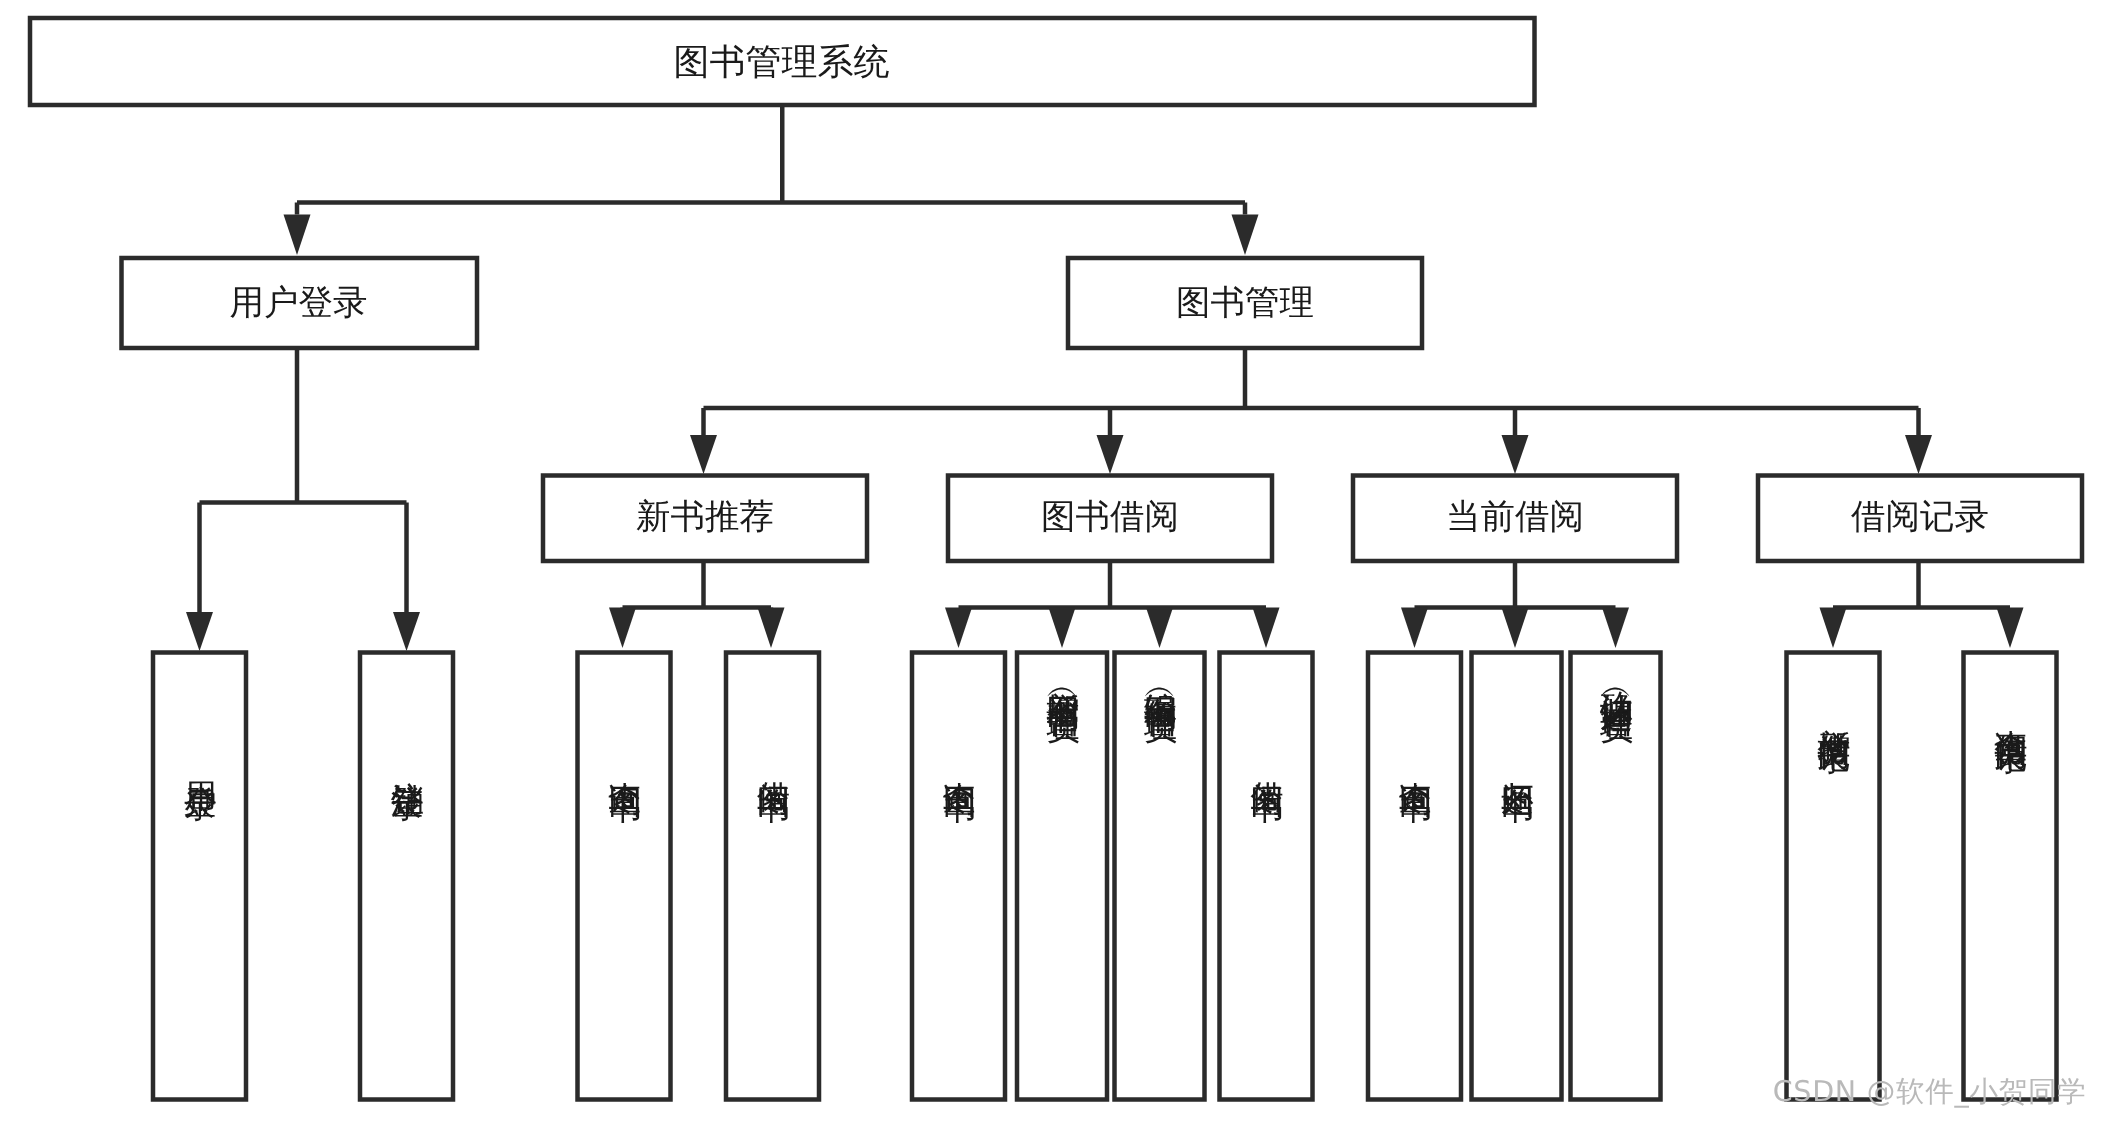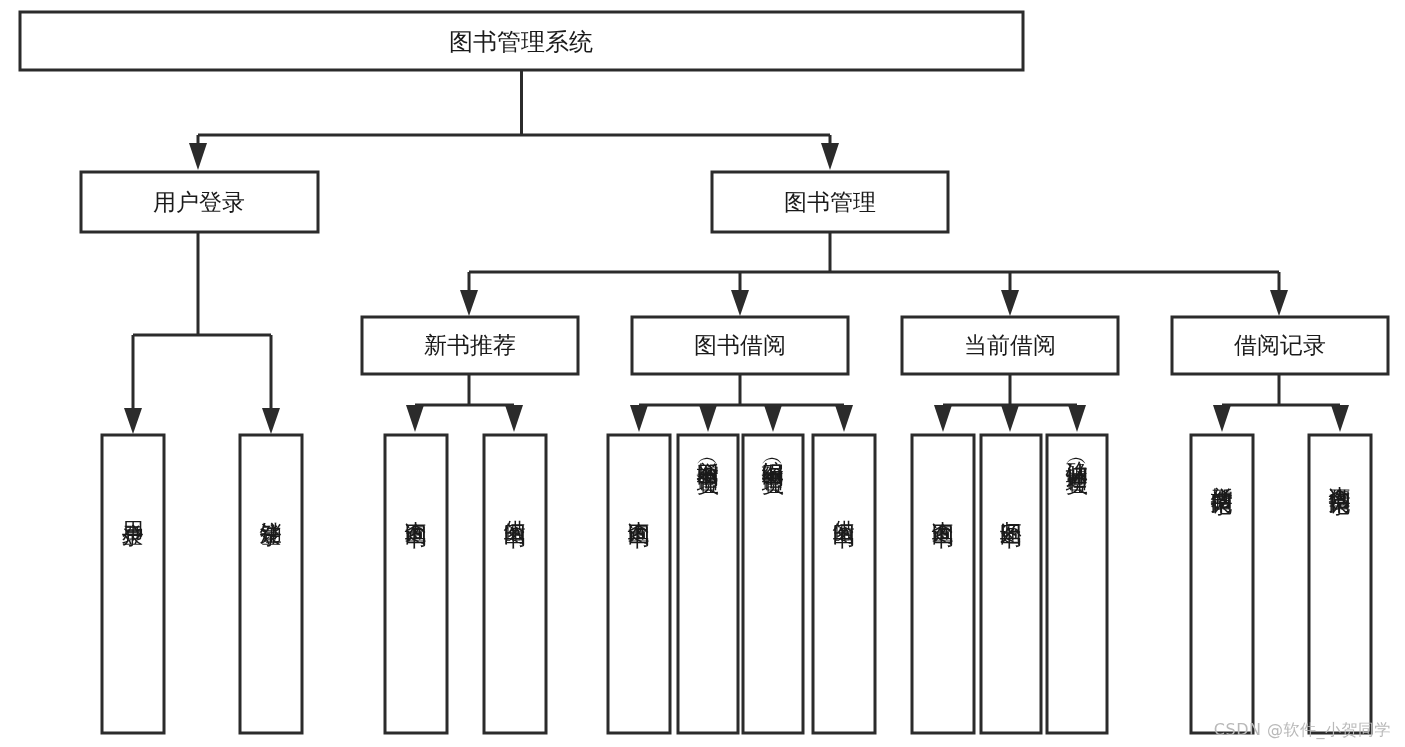--- a/index.html
+++ b/index.html
@@ -71,21 +71,21 @@
     line-height: 1.06;
     letter-spacing: 2px;
     color: #1a1a1a;
     white-space: nowrap;
   }
   .watermark {
     position: absolute;
     right: 14px;
     bottom: 6px;
     font-family: "DejaVu Sans", "Liberation Sans", sans-serif;
-    font-size: 16px;
+    font-size: 19px;
     color: #b9b9b9;
     letter-spacing: 0.5px;
     white-space: nowrap;
   }
 </style>
 </head>
 <body>
 
 <div id="diagram-root">
 

